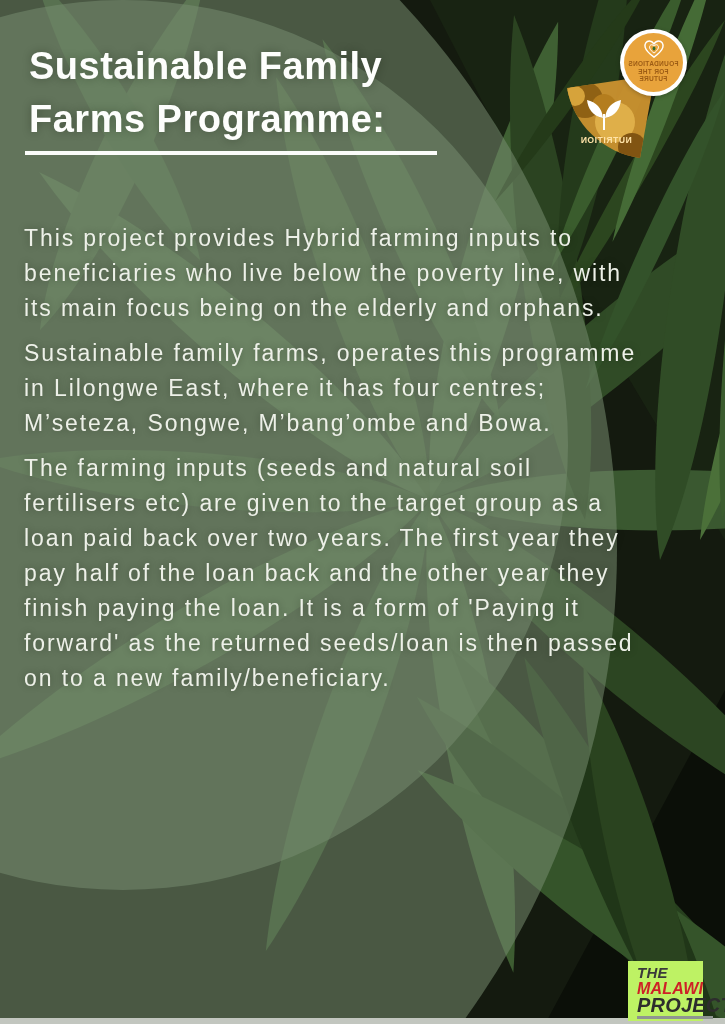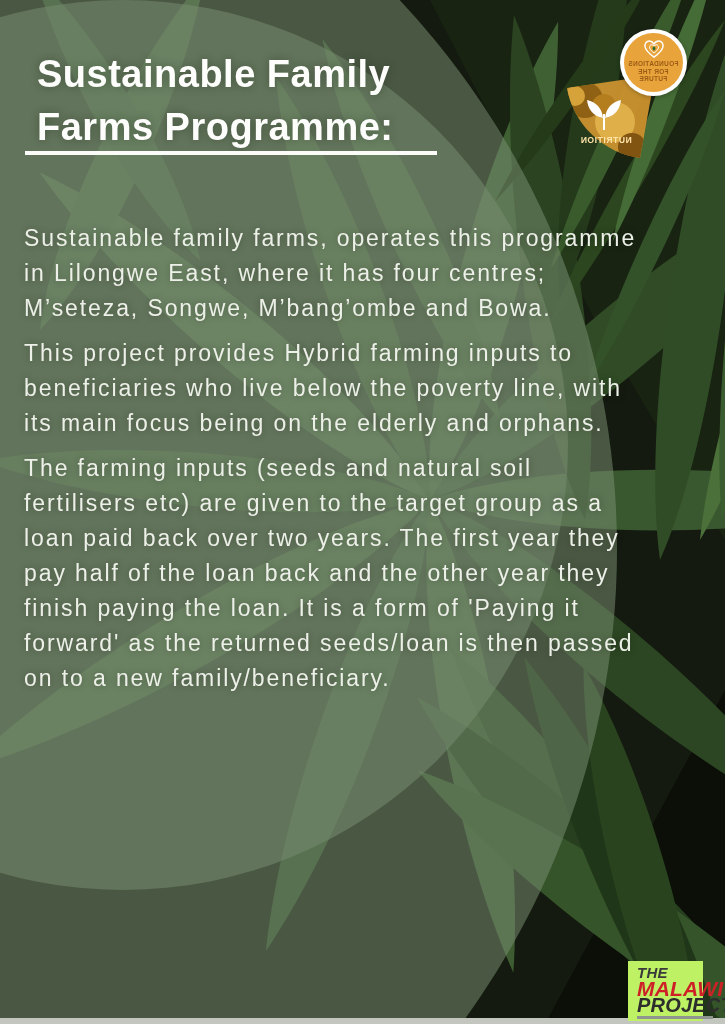--- a/index.html
+++ b/index.html
@@ -7,21 +7,21 @@
     position:relative;width:725px;height:1024px;overflow:hidden;
     background:#141a0f;
     font-family:"Liberation Sans","DejaVu Sans",sans-serif;
   }
   .bg-svg{position:absolute;left:0;top:0;width:725px;height:1024px;}
   .sage-circle{position:absolute;border-radius:50%;background:rgba(118,140,112,0.55);}
   .circle-a{left:-322px;top:0px;width:890px;height:890px;}
   .circle-b{left:-987px;top:-253px;width:1604px;height:1604px;}
 
   .page-title{
-    position:absolute;left:25px;top:36px;margin:12px;width:500px;
+    position:absolute;left:25px;top:36px;margin:4px;width:500px;
     color:#fdfefc;font-size:38px;font-weight:bold;line-height:53px;
     letter-spacing:0.5px;white-space:pre-line;
     text-shadow:0 0 8px rgba(20,30,15,0.35);
   }
   .title-underline{position:absolute;left:25px;top:151px;width:412px;height:4px;background:#fbfcfa;}
 
   .body-text{
     position:absolute;left:24px;top:221px;width:701px;
     color:#edf0e8;font-size:23px;line-height:35px;letter-spacing:1.9px;
     text-shadow:0 0 7px rgba(20,30,15,0.35);
@@ -46,21 +46,21 @@
   }
 
   .bottom-strip{position:absolute;left:0;top:1018px;width:725px;height:6px;background:#c2c6bf;}
 
   .malawi-logo{
     position:absolute;left:628px;top:961px;width:75px;height:60px;
     background:#bef264;box-sizing:border-box;padding:4px 0 0 9px;
   }
   .malawi-logo div{font-style:italic;font-weight:bold;}
   .logo-the{font-size:15px;line-height:15px;color:#3a3a3a;letter-spacing:0.3px;}
-  .logo-malawi{font-size:21px;line-height:17px;color:#ce2127;letter-spacing:0.2px;}
+  .logo-malawi{font-size:16px;line-height:17px;color:#ce2127;letter-spacing:0.2px;}
   .logo-projects{font-size:20px;line-height:16px;color:#2d2d2d;letter-spacing:0.2px;}
   .logo-rule{width:76px;height:3px;background:#8f9591;margin-top:3px;}
 </style>
 </head>
 <body>
 
 <div class="canvas">
 
   <svg class="bg-svg" viewBox="0 0 725 1024" aria-hidden="true">
     <defs>
@@ -144,26 +144,26 @@
 FOR THE
 FUTURE</div>
     </div>
   </div>
 
   <h1 class="page-title">Sustainable Family
 Farms Programme:</h1>
   <div class="title-underline"></div>
 
   <div class="body-text">
+    <p>This project provides Hybrid farming inputs to
+beneficiaries who live below the poverty line, with
+its main focus being on the elderly and orphans.</p>
     <p>Sustainable family farms, operates this programme
 in Lilongwe East, where it has four centres;
 M’seteza, Songwe, M’bang’ombe and Bowa.</p>
-    <p>This project provides Hybrid farming inputs to
-beneficiaries who live below the poverty line, with
-its main focus being on the elderly and orphans.</p>
     <p>The farming inputs (seeds and natural soil
 fertilisers etc) are given to the target group as a
 loan paid back over two years. The first year they
 pay half of the loan back and the other year they
 finish paying the loan. It is a form of 'Paying it
 forward' as the returned seeds/loan is then passed
 on to a new family/beneficiary.</p>
   </div>
 
   <div class="bottom-strip"></div>

